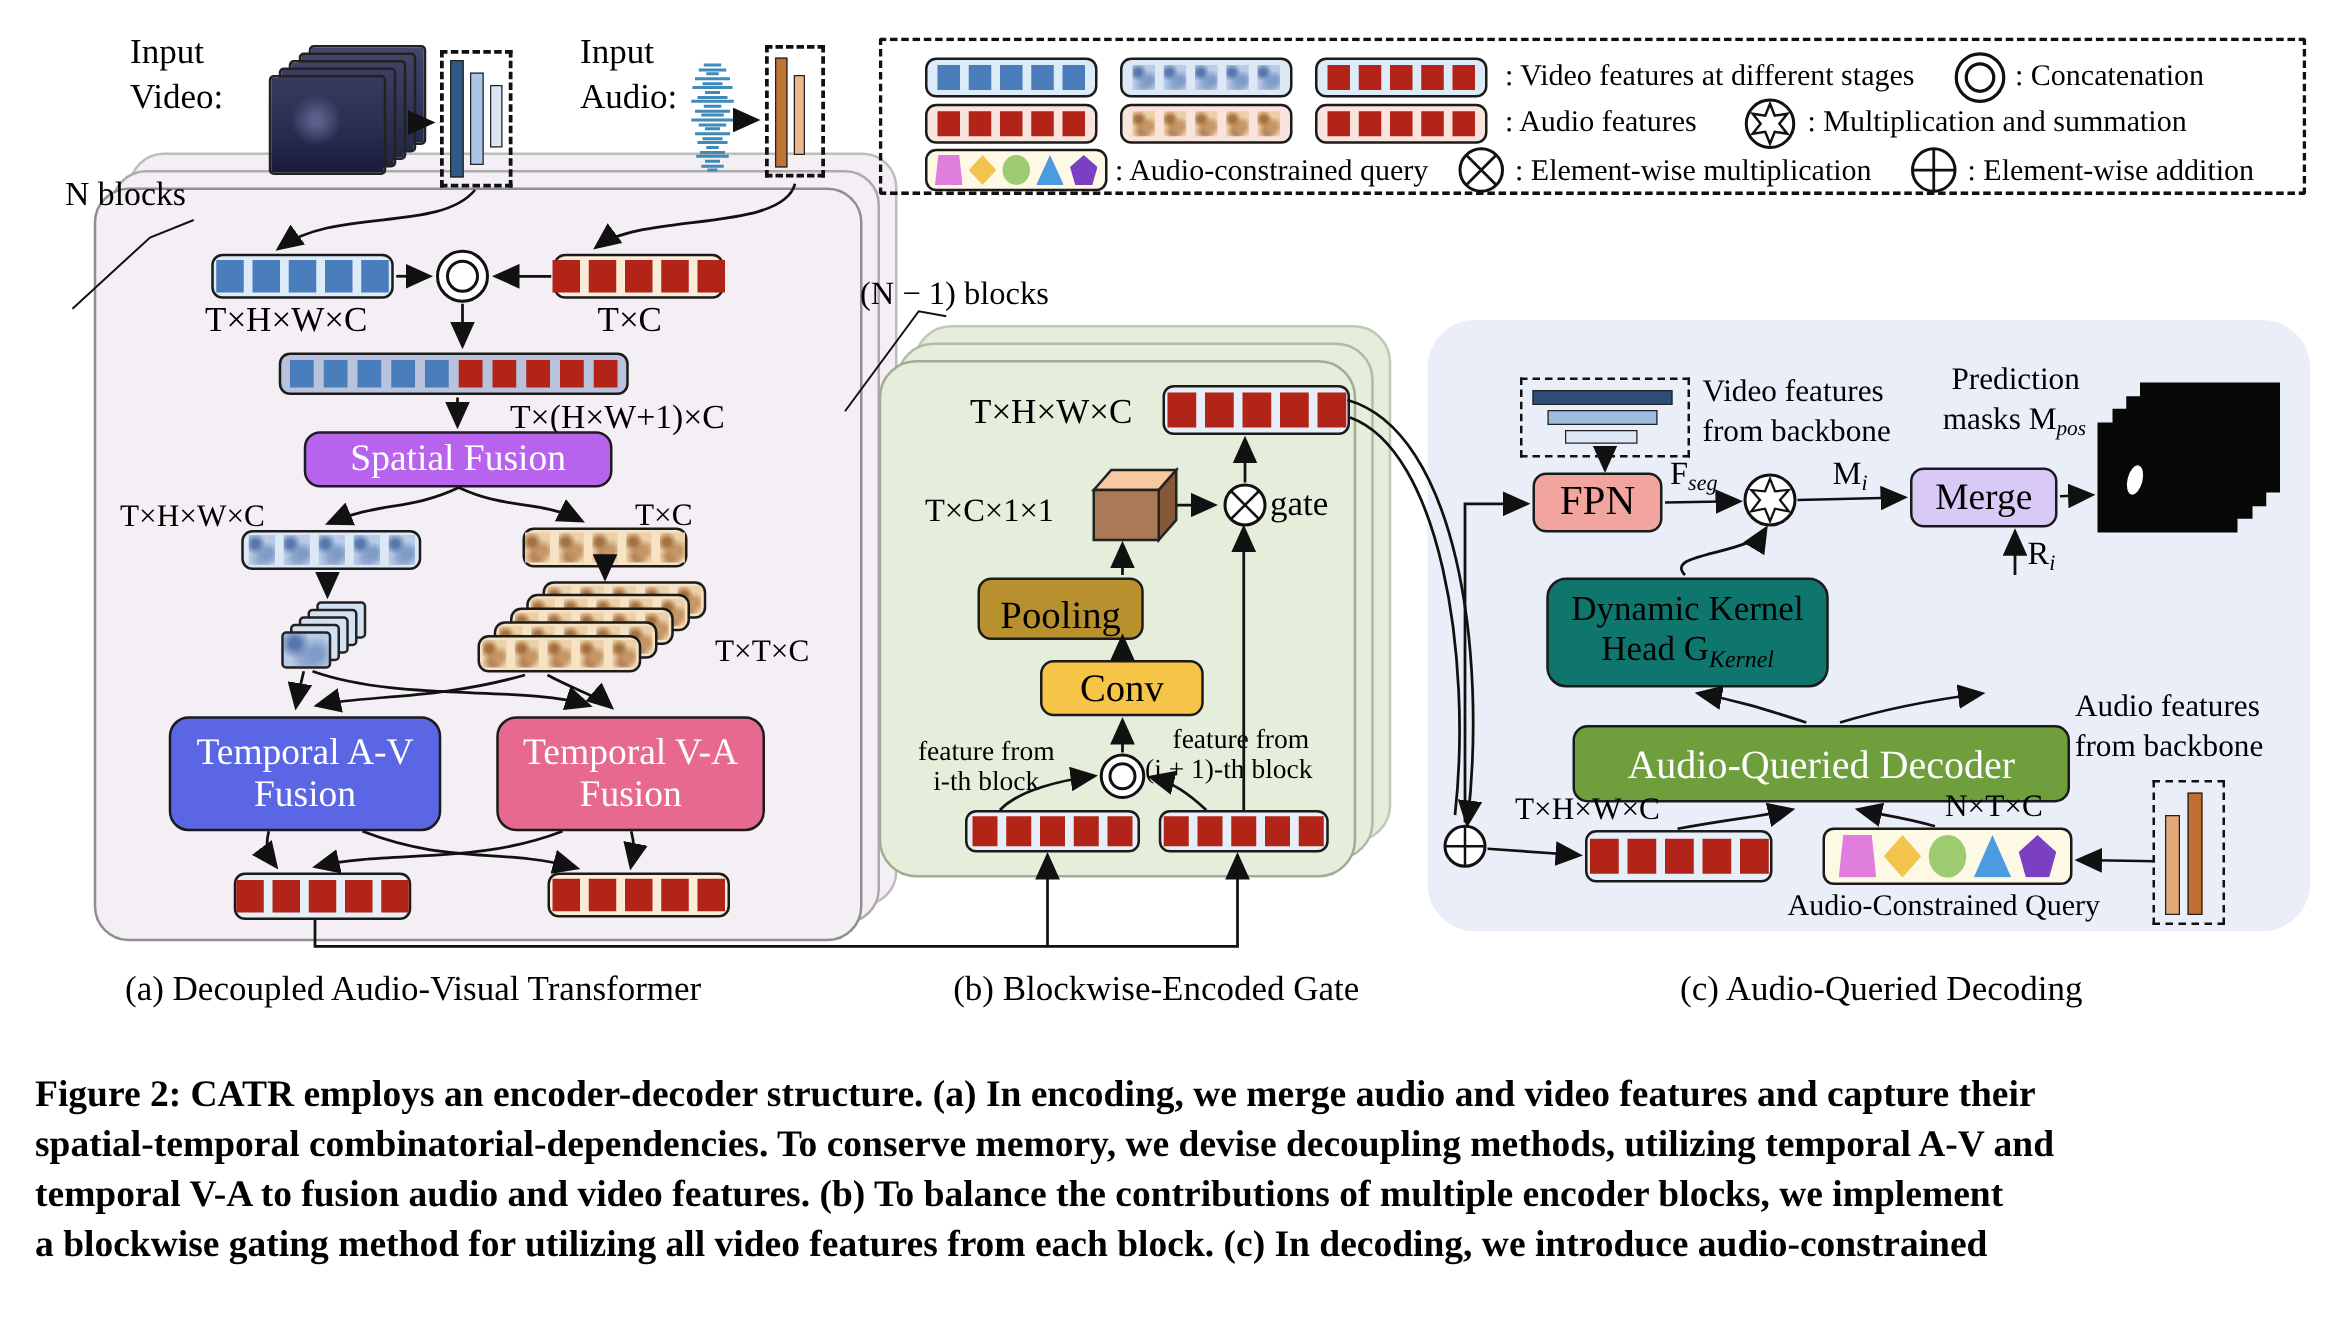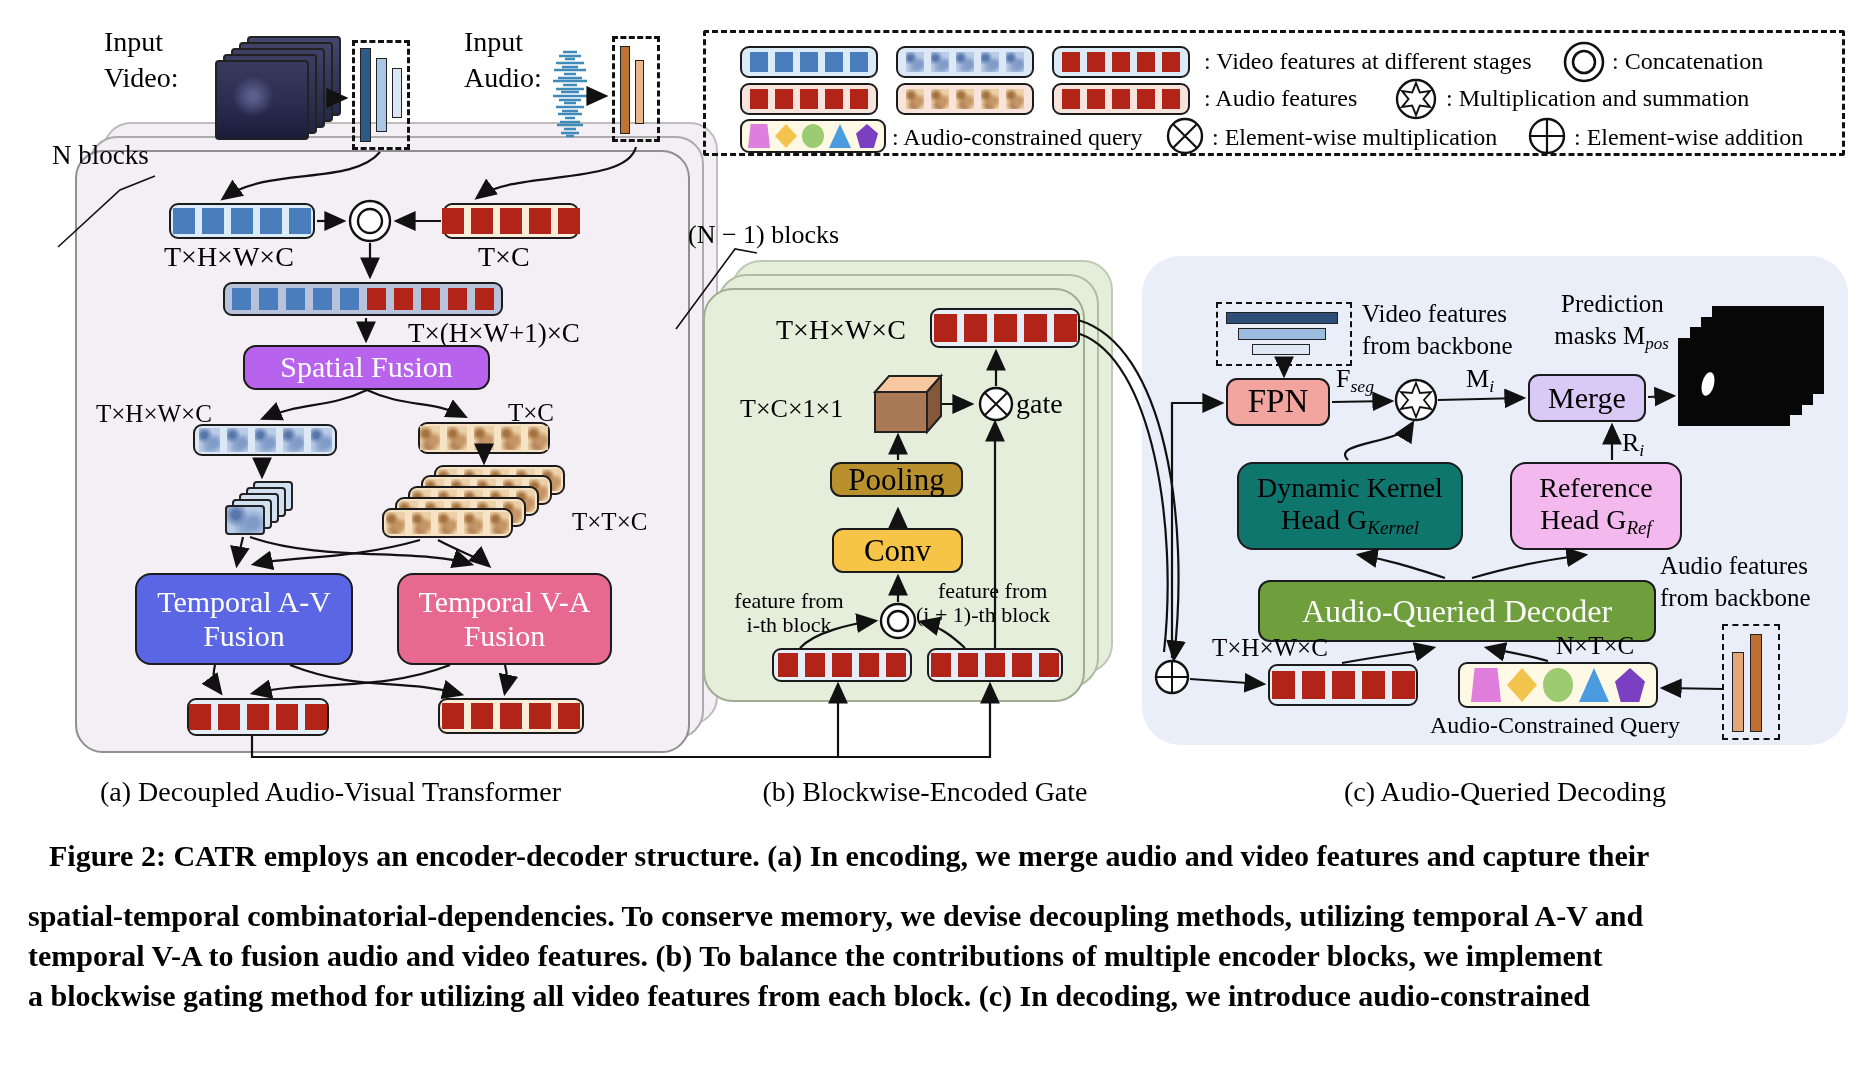--- a/index.html
+++ b/index.html
@@ -288,21 +288,21 @@
       <i class="sq s-r" style="width:23px;height:28px;"></i>
       <i class="sq s-r" style="width:23px;height:28px;"></i>
       <i class="sq s-r" style="width:23px;height:28px;"></i>
       <i class="sq s-r" style="width:23px;height:28px;"></i>
       <i class="sq s-r" style="width:23px;height:28px;"></i>
     </div>
 
   <div class="lbl" style="left:1016px;top:388px;font-size:28px;"><span>gate</span></div>
   <div class="lbl" style="left:740px;top:394px;font-size:26px;"><span>T×C×1×1</span></div>
 
-  <div class="box" style="left:830px;top:462px;width:133px;height:35px;background:#b8912e;font-size:31px;border-radius:11px;">
+  <div class="box" style="left:782px;top:462px;width:133px;height:50px;background:#b8912e;font-size:31px;border-radius:11px;justify-content:flex-end;">
       <span>Pooling</span>
     </div>
   <div class="box" style="left:832px;top:528px;width:131px;height:45px;background:#f6c547;font-size:31px;border-radius:11px;">
       <span>Conv</span>
     </div>
 
   <div class="lbl" style="left:726px;top:588px;font-size:22px;text-align:center;width:126px;"><span>feature from</span></div>
   <div class="lbl" style="left:726px;top:612px;font-size:22px;text-align:center;width:126px;"><span class="it">i</span><span>-th block</span></div>
   <div class="lbl" style="left:938px;top:578px;font-size:22px;"><span>feature from</span></div>
   <div class="lbl" style="left:916px;top:602px;font-size:22px;"><span>(</span><span class="it">i</span><span> + 1)-th block</span></div>
@@ -345,24 +345,20 @@
   <div class="lbl" style="left:1336px;top:364px;font-size:26px;"><span class="it">F</span><span class="sub">seg</span></div>
   <div class="lbl" style="left:1466px;top:364px;font-size:26px;"><span class="it">M</span><span class="sub">i</span></div>
   <div class="box" style="left:1528px;top:374px;width:118px;height:48px;background:#d9c9f6;font-size:30px;border-radius:11px;">
       <span>Merge</span>
     </div>
   <div class="lbl" style="left:1622px;top:428px;font-size:26px;"><span class="it">R</span><span class="sub">i</span></div>
 
   <div class="box" style="left:1237px;top:462px;width:226px;height:88px;background:#0f766e;font-size:28px;border-radius:16px;">
     <span>Dynamic Kernel</span>
     <span><span>Head </span><span class="it">G</span><span class="sub">Kernel</span></span>
-  </div>
-  <div class="box" style="left:1510px;top:462px;width:172px;height:88px;background:#f3b9ee;font-size:28px;border-radius:16px;">
-    <span>Reference</span>
-    <span><span>Head </span><span class="it">G</span><span class="sub">Ref</span></span>
   </div>
 
   <div class="box wht" style="left:1258px;top:580px;width:398px;height:62px;background:#6f9e3d;font-size:32px;border-radius:12px;">
       <span>Audio-Queried Decoder</span>
     </div>
 
   <div class="lbl" style="left:1212px;top:634px;font-size:25px;"><span>T×H×W×C</span></div>
   <div class="strip bg-lblue" style="left:1268px;top:664px;width:150px;height:42px;">
       <i class="sq s-r" style="width:23px;height:28px;"></i>
       <i class="sq s-r" style="width:23px;height:28px;"></i>
@@ -384,21 +380,21 @@
   <div class="lbl" style="left:1660px;top:552px;font-size:25px;"><span>Audio features</span></div>
   <div class="lbl" style="left:1660px;top:584px;font-size:25px;"><span>from backbone</span></div>
   <div class="dash" style="left:1722px;top:624px;width:58px;height:116px;border-width:2.5px;"></div>
   <div class="bar" style="left:1732px;top:652px;width:12px;height:80px;background:#e3a878;"></div>
   <div class="bar" style="left:1750px;top:634px;width:12px;height:98px;background:#c06f33;"></div>
 
   <div class="cap" style="left:58px;top:776px;width:545px;"><span>(a) Decoupled Audio-Visual Transformer</span></div>
   <div class="cap" style="left:700px;top:776px;width:450px;"><span>(b) Blockwise-Encoded Gate</span></div>
   <div class="cap" style="left:1285px;top:776px;width:440px;"><span>(c) Audio-Queried Decoding</span></div>
 
-  <div class="fcap" style="top:836px;margin-left:21px;"><span>Figure 2: CATR employs an encoder-decoder structure. (a) In encoding, we merge audio and video features and capture their</span></div>
+  <div class="fcap" style="top:856px;"><span>Figure 2: CATR employs an encoder-decoder structure. (a) In encoding, we merge audio and video features and capture their</span></div>
   <div class="fcap" style="top:896px;"><span>spatial-temporal combinatorial-dependencies. To conserve memory, we devise decoupling methods, utilizing temporal A-V and</span></div>
   <div class="fcap" style="top:936px;"><span>temporal V-A to fusion audio and video features. (b) To balance the contributions of multiple encoder blocks, we implement</span></div>
   <div class="fcap" style="top:976px;"><span>a blockwise gating method for utilizing all video features from each block. (c) In decoding, we introduce audio-constrained</span></div>
 
   <svg class="overlay" width="1874" height="1068" viewBox="0 0 1874 1068">
     <defs>
       <marker id="ah" markerWidth="10" markerHeight="9" refX="8" refY="4.5" orient="auto">
         <path d="M0,0 L10,4.5 L0,9 z" fill="#111"></path>
       </marker>
     </defs>

